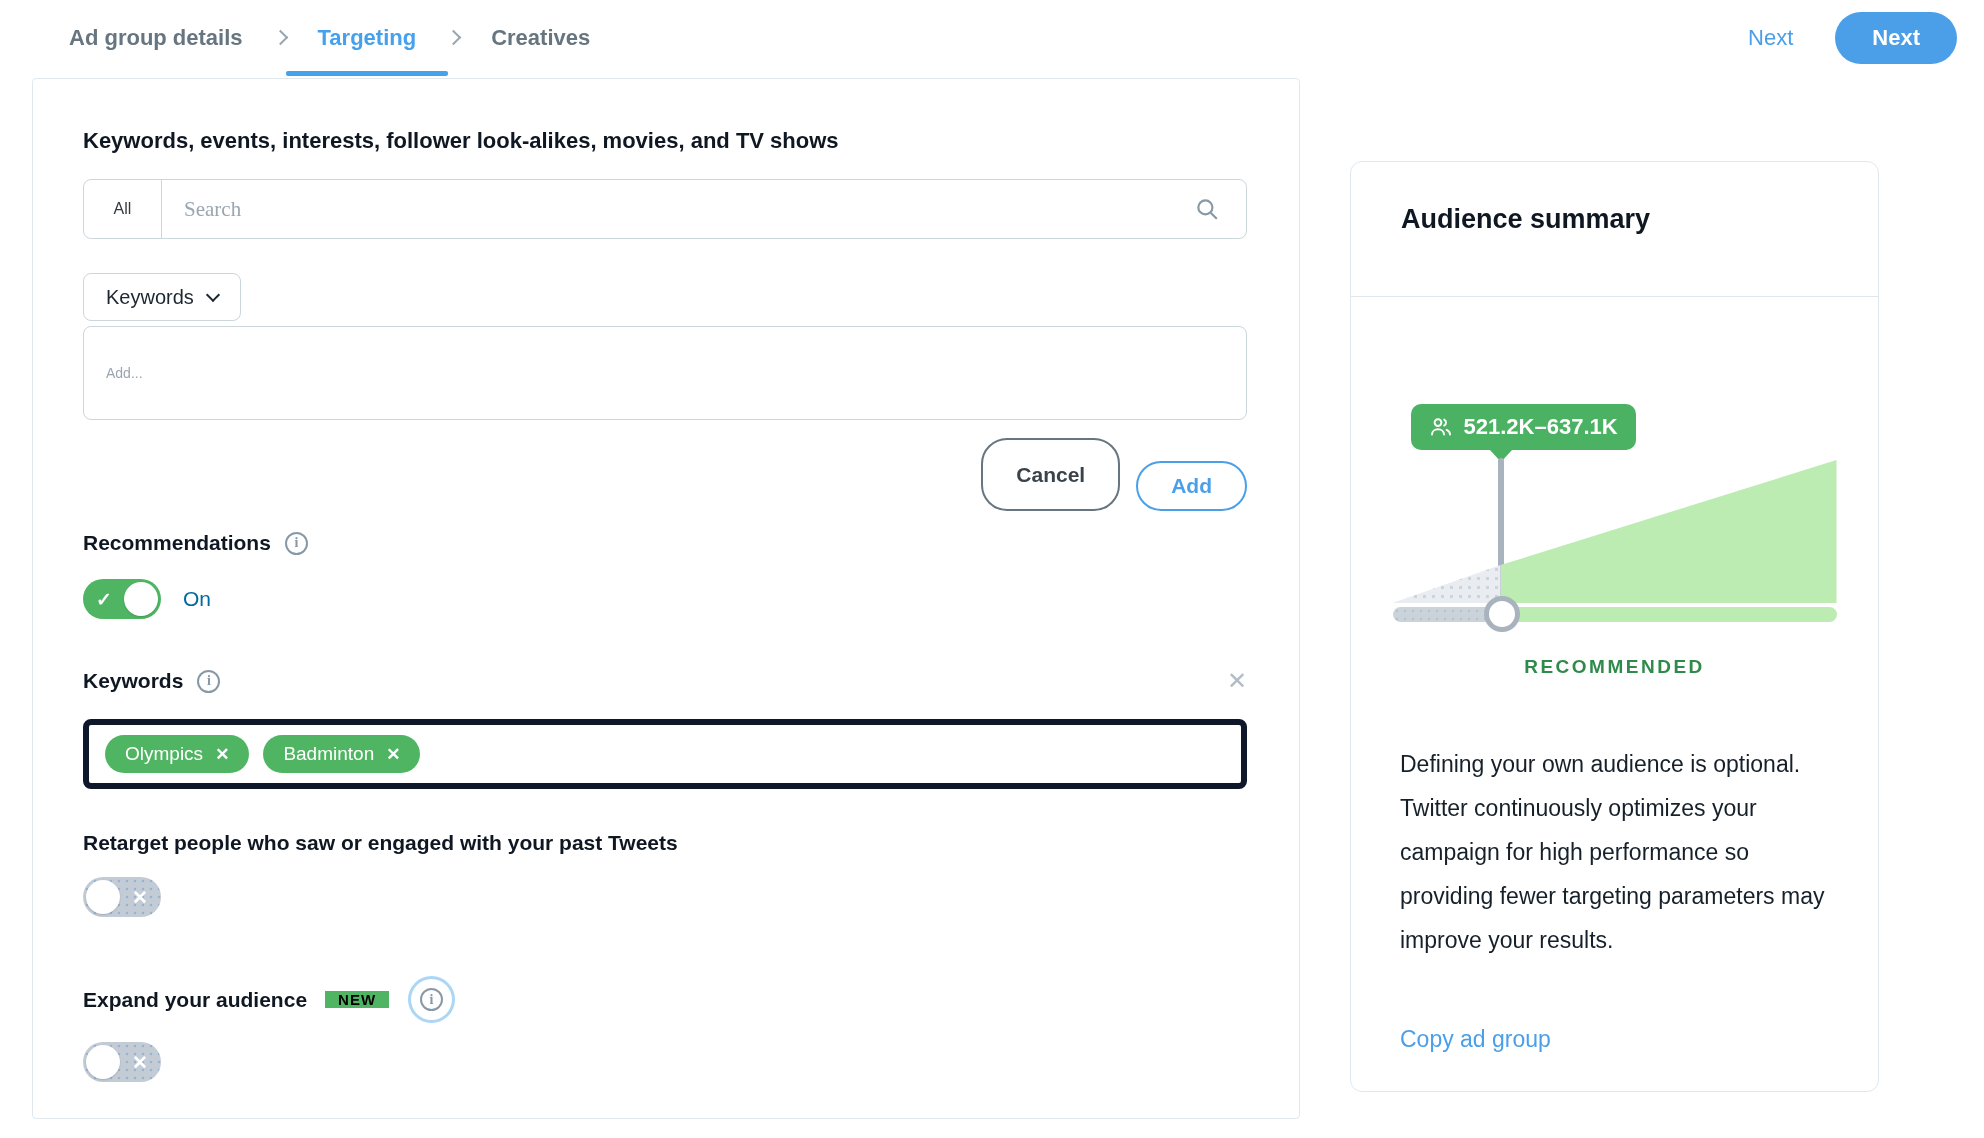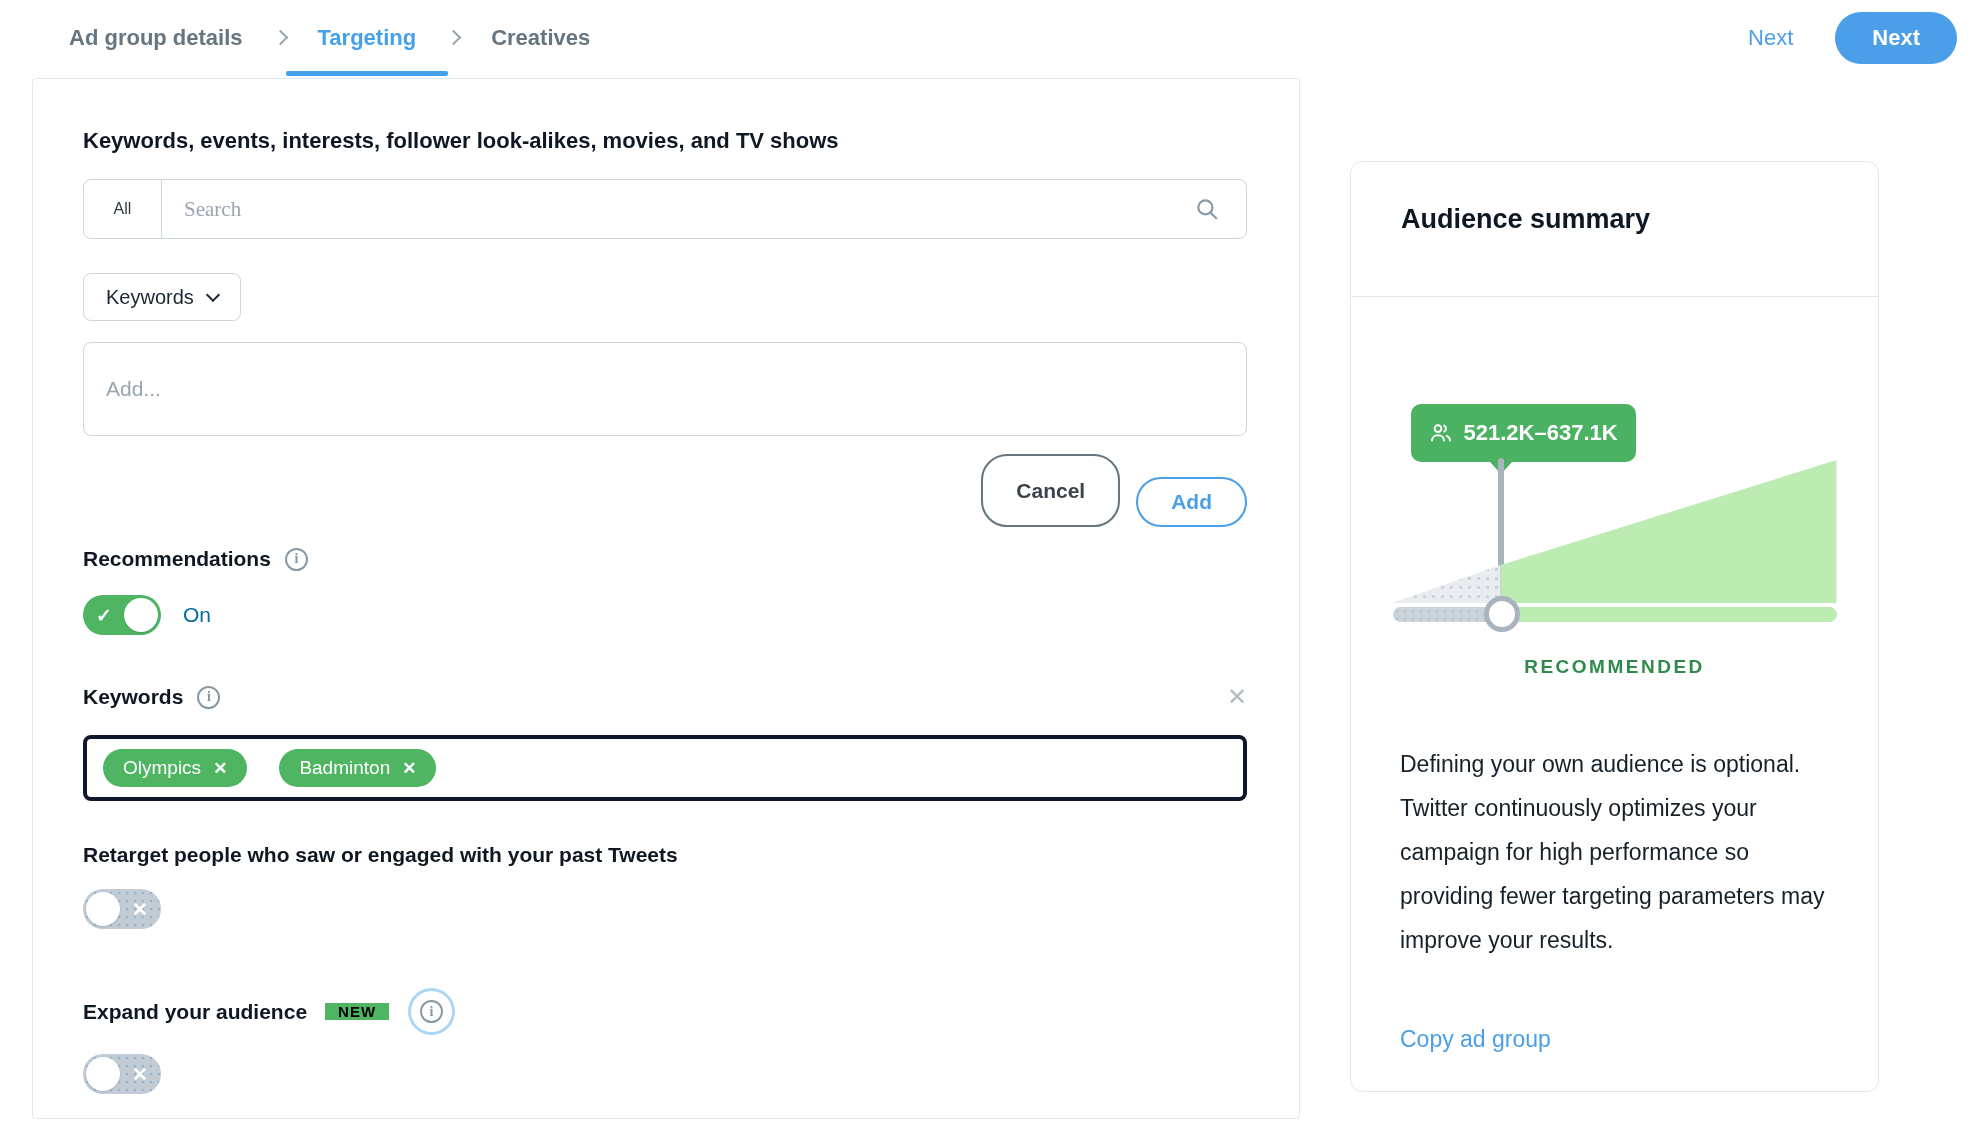--- a/index.html
+++ b/index.html
@@ -27,21 +27,21 @@
 
   .search-box { margin-top:24px; height:60px; border:1px solid #ccd6dd; border-radius:8px; display:flex; align-items:stretch; overflow:hidden; background:#fff; }
   .search-filter { width:78px; display:flex; align-items:center; justify-content:center; font-size:16px; color:#2f3b43; border-right:1px solid #ccd6dd; cursor:pointer; }
   .search-input { flex:1; border:none; outline:none; font-size:21px; padding:0 22px; color:#0f1722; font-family:Liberation Serif, serif; }
   .search-input::placeholder { color:#9aa5b1; }
   .search-icon-wrap { display:flex; align-items:center; padding-right:26px; }
 
   .type-dropdown { margin-top:34px; display:inline-flex; align-items:center; gap:14px; border:1px solid #ccd6dd; border-radius:8px; padding:0 22px; height:48px; font-size:20px; color:#1c2733; background:#fff; cursor:pointer; }
   .chev-down { width:10px; height:10px; border-right:2.5px solid #1c2733; border-bottom:2.5px solid #1c2733; transform:rotate(45deg); margin-top:-4px; }
 
-  .add-input { margin-top:21px; width:100%; height:94px; border:1px solid #ccd6dd; border-radius:8px; font-size:21px; padding:0 22px; color:#0f172a; outline:none; font-family:"Liberation Sans", sans-serif; }
+  .add-input { margin-top:5px; width:100%; height:94px; border:1px solid #ccd6dd; border-radius:8px; font-size:14px; padding:0 22px; color:#0f172a; outline:none; font-family:"Liberation Sans", sans-serif; }
   .add-input::placeholder { color:#9aa5b1; }
 
   .action-row { margin-top:18px; display:flex; justify-content:flex-end; gap:16px; }
   .pill-btn { border-radius:26px; padding:11px 33px; font-size:21px; font-weight:bold; background:#fff; cursor:pointer; }
   .cancel-btn { border:2px solid #66757f; color:#3a434b; }
   .add-btn { border:2px solid #4a9fe8; color:#4a9fe8;margin-top:23px; }
 
   .section-head { display:flex; align-items:center; gap:14px; }
   .section-title { font-size:21px; font-weight:bold; color:#0f1722; }
   .info-icon { width:23px; height:23px; border:2px solid #8899a6; border-radius:50%; color:#8899a6; font-size:14px; font-weight:bold; display:inline-flex; align-items:center; justify-content:center; font-family:"Liberation Serif", serif; cursor:pointer; flex:none; }
@@ -57,36 +57,36 @@
   .toggle.off .knob { left:3px; }
   .t-glyph { position:absolute; top:0; height:40px; display:flex; align-items:center; color:#fff; font-size:19px; font-weight:bold; }
   .toggle.on .t-glyph { left:13px; }
   .toggle.off .t-glyph { right:13px; }
   .toggle-label { font-size:21px; color:#0369a1; }
 
   .keywords-head { margin-top:50px; display:flex; align-items:center; }
   .head-spacer { flex:1; }
   .close-x { color:#b3bcc4; font-size:24px; line-height:1; cursor:pointer; }
 
-  .tags-box { margin-top:26px; min-height:66px; border:4px solid #0f172a; border-radius:8px; display:flex; align-items:center; gap:32px; padding:10px 16px; }
+  .tags-box { margin-top:26px; min-height:66px; border:6px solid #0f172a; border-radius:8px; display:flex; align-items:center; gap:14px; padding:10px 16px; }
   .tag { display:inline-flex; align-items:center; gap:12px; background:#4fb563; color:#fff; border-radius:20px; padding:8px 20px; font-size:19px; cursor:pointer; }
   .tag .tag-x { font-size:17px; font-weight:bold; }
 
   .mt-retarget { margin-top:42px; }
   .mt-toggle2 { margin-top:22px; }
   .mt-expand { margin-top:62px; }
   .new-badge { background:#4fb563; color:#000000; font-size:15px; font-weight:bold; letter-spacing:1px; border-radius:0; padding:0 13px; margin-left:4px; }
   .focus-ring { width:41px; height:41px; border-radius:50%; display:inline-flex; align-items:center; justify-content:center; box-shadow:0 0 0 3px #abd6f6; margin-left:8px; }
 
   
   .side-header { padding:42px 50px 0 50px; height:135px; border-bottom:1px solid #e1e8ed; }
   .side-title { font-size:27px; font-weight:bold; color:#0f1722; }
 
   .chart { position:relative; margin:107px auto 0 auto; width:444px; height:290px; }
-  .estimate-badge { position:absolute; left:18px; top:0; display:inline-flex; align-items:center; gap:11px; background:#4cb263; color:#fff; font-size:22px; font-weight:bold; border-radius:10px; padding:9px 18px; height:58px; }
+  .estimate-badge { position:absolute; left:18px; top:0; display:inline-flex; align-items:center; gap:11px; background:#4cb263; color:#fff; font-size:22px; font-weight:bold; border-radius:10px; padding:9px 18px; height:46px; }
   .estimate-badge::after { content:""; position:absolute; left:79px; top:100%; border:11px solid transparent; border-top:12px solid #4cb263; border-bottom:0; }
   .stem { position:absolute; left:105px; top:54px; width:6px; height:148px; background:#a9b3bd; border-radius:3px; }
   .wedge { position:absolute; left:0; top:56px; width:444px; height:143px; }
   .wedge-gray { position:absolute; left:0; bottom:0; width:108px; height:38px; clip-path:polygon(0 100%, 100% 0, 100% 100%); background-color:#e9edf1; background-image:radial-gradient(#ccd4db 1.4px, transparent 1.6px); background-size:9px 9px; }
   .wedge-green { position:absolute; left:108px; bottom:0; width:336px; height:143px; clip-path:polygon(0 100%, 0 73.5%, 100% 0, 100% 100%); background:#bdecb2; }
   .track { position:absolute; left:0; top:203px; width:444px; height:15px; border-radius:8px; overflow:hidden; }
   .track-gray { position:absolute; left:0; top:0; bottom:0; width:108px; background-color:#cbd3da; background-image:radial-gradient(#b6c0c9 1.3px, transparent 1.5px); background-size:8px 8px; }
   .track-green { position:absolute; left:108px; top:0; bottom:0; right:0; background:#bdecb2; }
   .marker { position:absolute; left:91px; top:192px; width:36px; height:36px; border:5px solid #a9b3bd; border-radius:50%; background:#fff; z-index:3; cursor:pointer; }
   .recommended { position:absolute; top:252px; left:0; width:100%; text-align:center; color:#2f8a4c; font-weight:bold; font-size:19px; letter-spacing:2.5px; }

